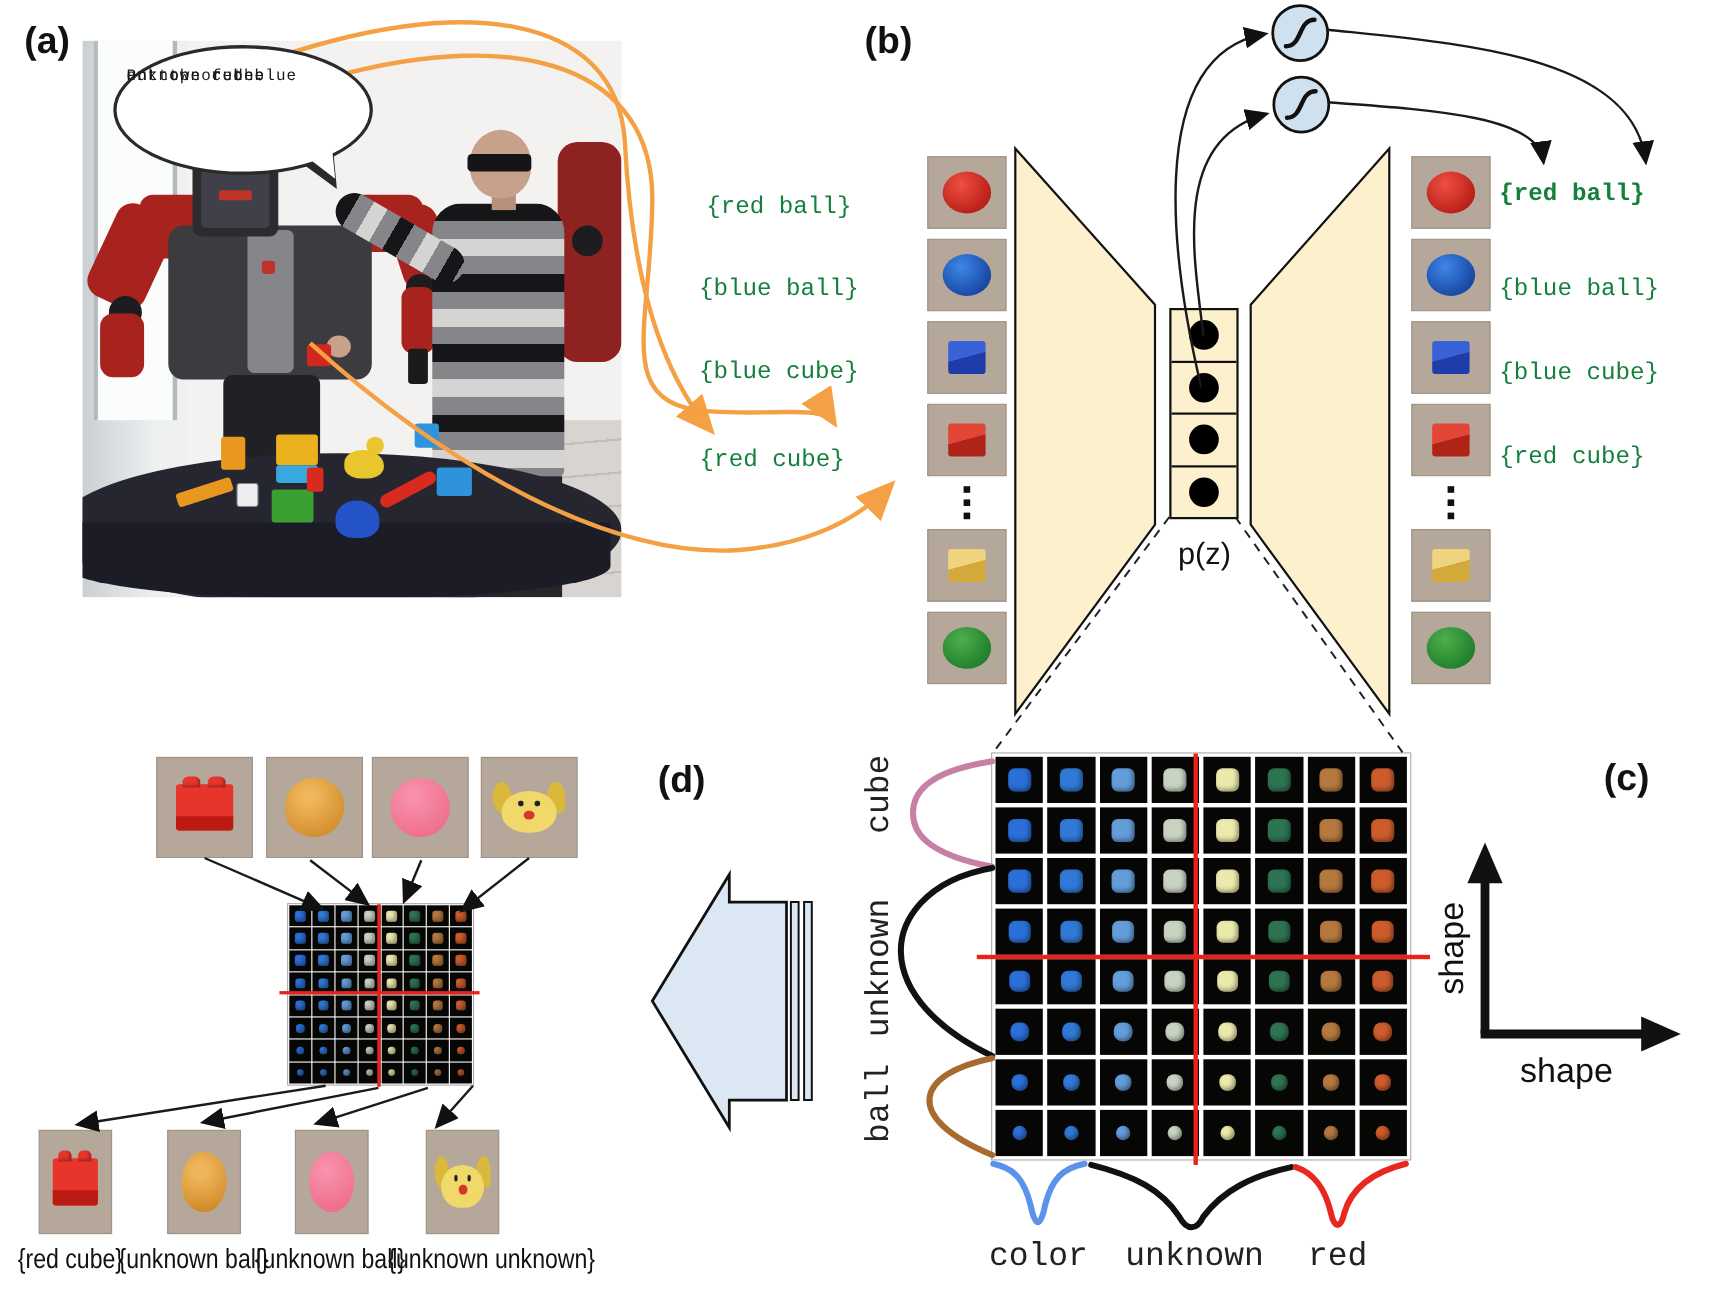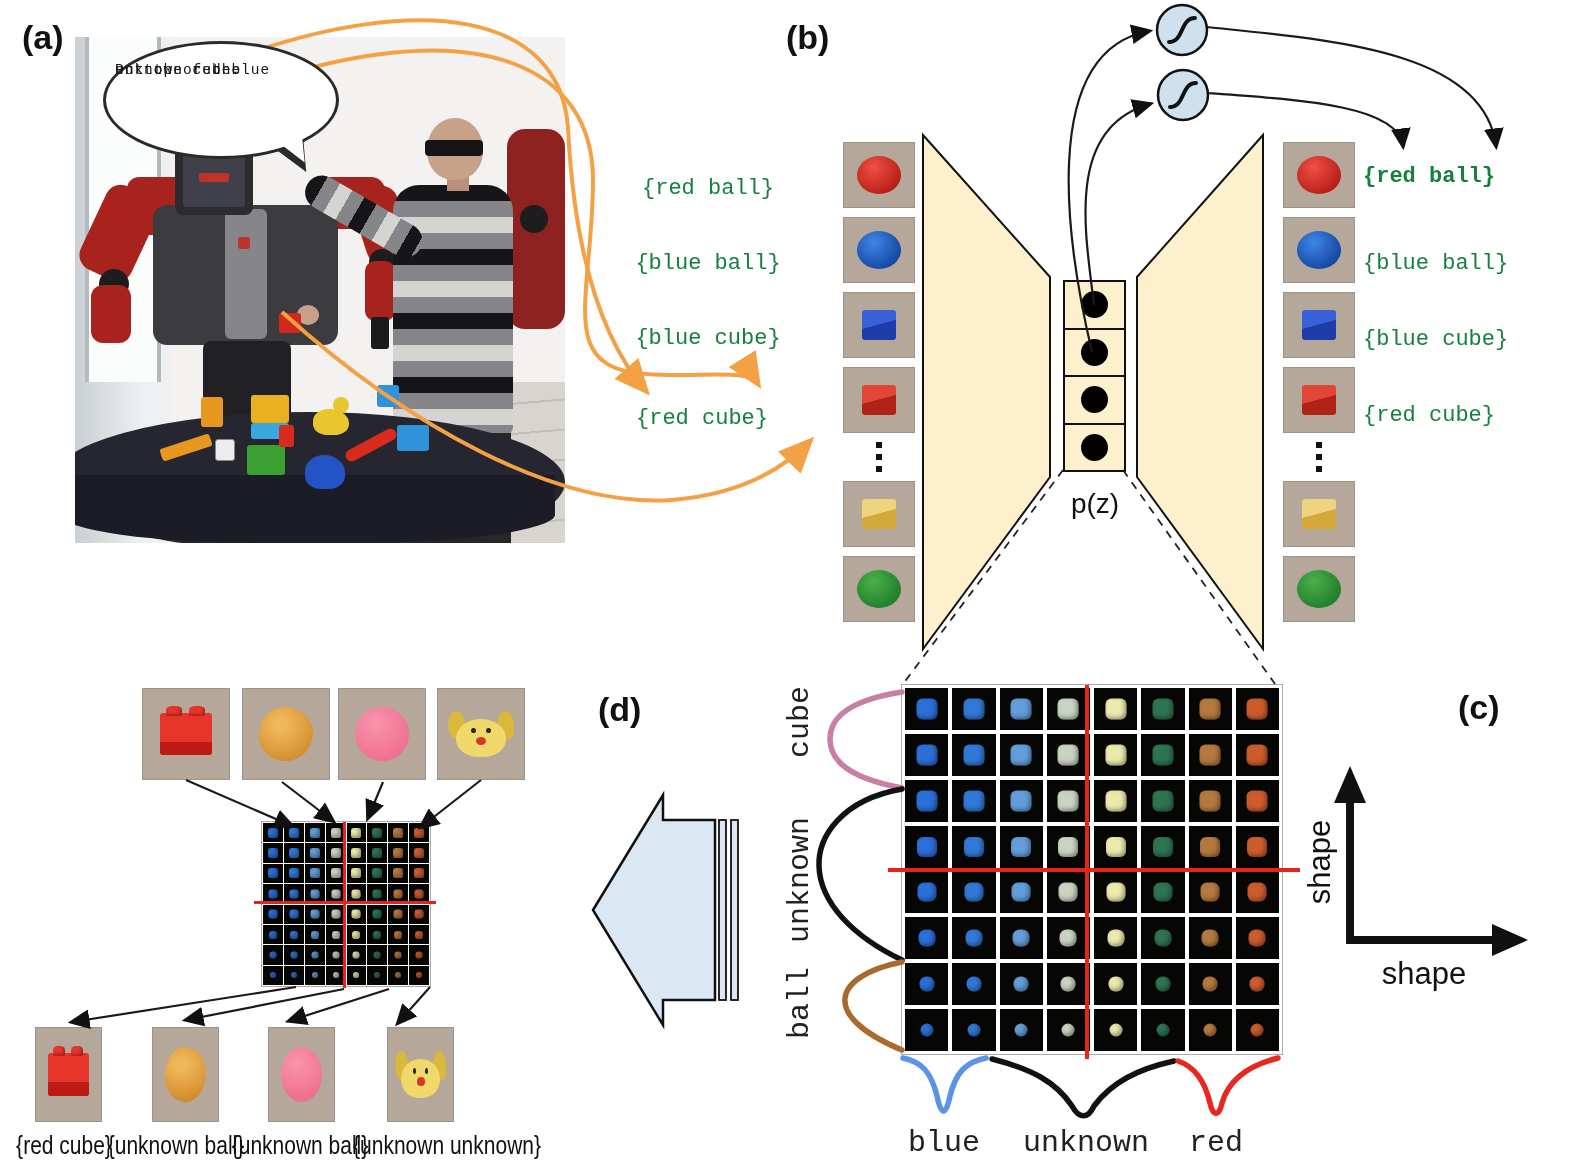--- a/index.html
+++ b/index.html
@@ -502,21 +502,21 @@
         <span class="g-blob" style="width: 13px; height: 13px; background: rgb(204, 92, 44); border-radius: 50%;"></span>
       </div>
     </div>
   <div class="xline" style="left:1085px;top:685px;width:4px;height:374px;"></div>
   <div class="xline" style="left:888px;top:868px;width:412px;height:4px;"></div>
 
   <div class="c-label rot" style="left:800px;top:722px;">cube</div>
   <div class="c-label rot" style="left:800px;top:880px;">unknown</div>
   <div class="c-label rot" style="left:800px;top:1003px;">ball</div>
 
-  <div class="c-label" style="left:944px;top:1143px;transform:translate(-50%,-50%);">blue</div>
+  <div class="c-label" style="left:944px;top:1143px;transform:translate(-50%,-50%);">color</div>
   <div class="c-label" style="left:1086px;top:1143px;transform:translate(-50%,-50%);">unknown</div>
   <div class="c-label" style="left:1216px;top:1143px;transform:translate(-50%,-50%);">red</div>
 
   <div class="axis-label rot" style="left:1320px;top:862px;">shape</div>
   <div class="axis-label" style="left:1424px;top:974px;transform:translate(-50%,-50%);">shape</div>
 
   <div class="big-tile" style="left:142px;top:688px;width:88px;height:92px;">
       <div class="shape kind-lego" style="background: rgb(232, 53, 43);">
         <div class="stud" style="background: rgb(232, 53, 43); left: 12%; box-shadow: rgba(0, 0, 0, 0.3) -2px -2px 3px inset;"></div>
         <div class="stud" style="background: rgb(232, 53, 43); left: 56%; box-shadow: rgba(0, 0, 0, 0.3) -2px -2px 3px inset;"></div>

